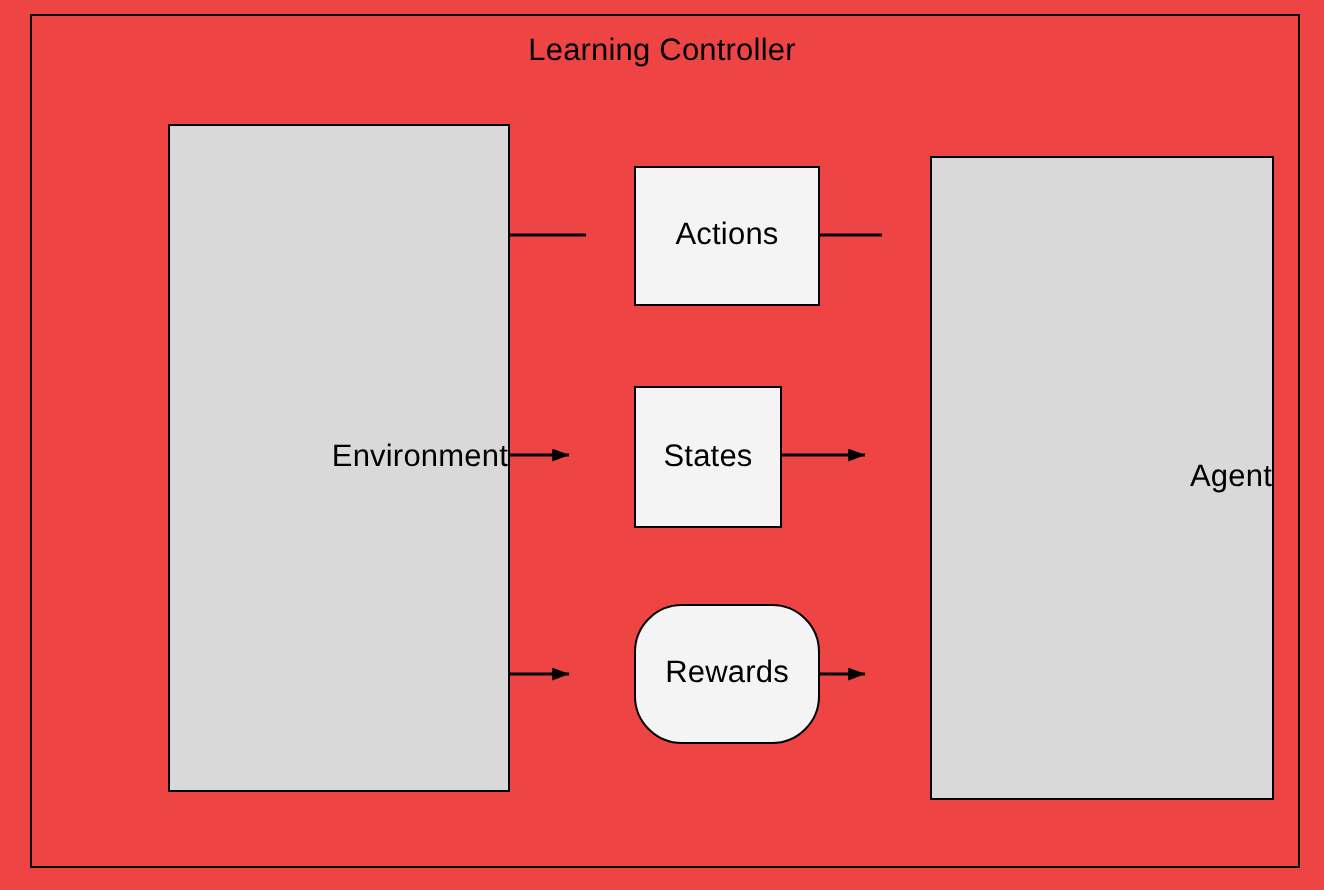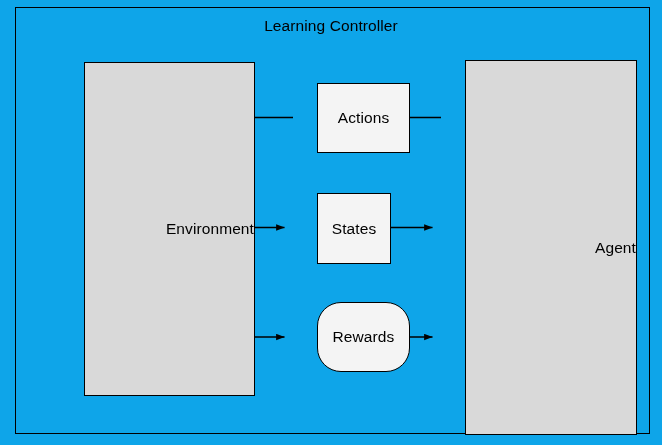--- a/index.html
+++ b/index.html
@@ -7,21 +7,21 @@
     padding: 0;
     background: #ffffff;
   }
   body {
     font-family: "Liberation Sans", sans-serif;
   }
   #canvas {
     position: relative;
     width: 662px;
     height: 445px;
-    background: #0ea5e9;
+    background: #ef4444;
     overflow: hidden;
   }
   .frame {
     position: absolute;
     left: 15px;
     top: 7px;
     width: 635px;
     height: 427px;
     border: 1.6px solid #000000;
     box-sizing: border-box;
@@ -58,23 +58,23 @@
     background: #f4f4f4;
   }
   #node-environment {
     left: 60px;
     top: 62px;
     width: 171px;
     height: 334px;
   }
   #node-agent {
     left: 441px;
-    top: 60px;
+    top: 78px;
     width: 172px;
-    height: 375px;
+    height: 322px;
   }
   #node-actions {
     left: 293px;
     top: 83px;
     width: 93px;
     height: 70px;
   }
   #node-states {
     left: 293px;
     top: 193px;

